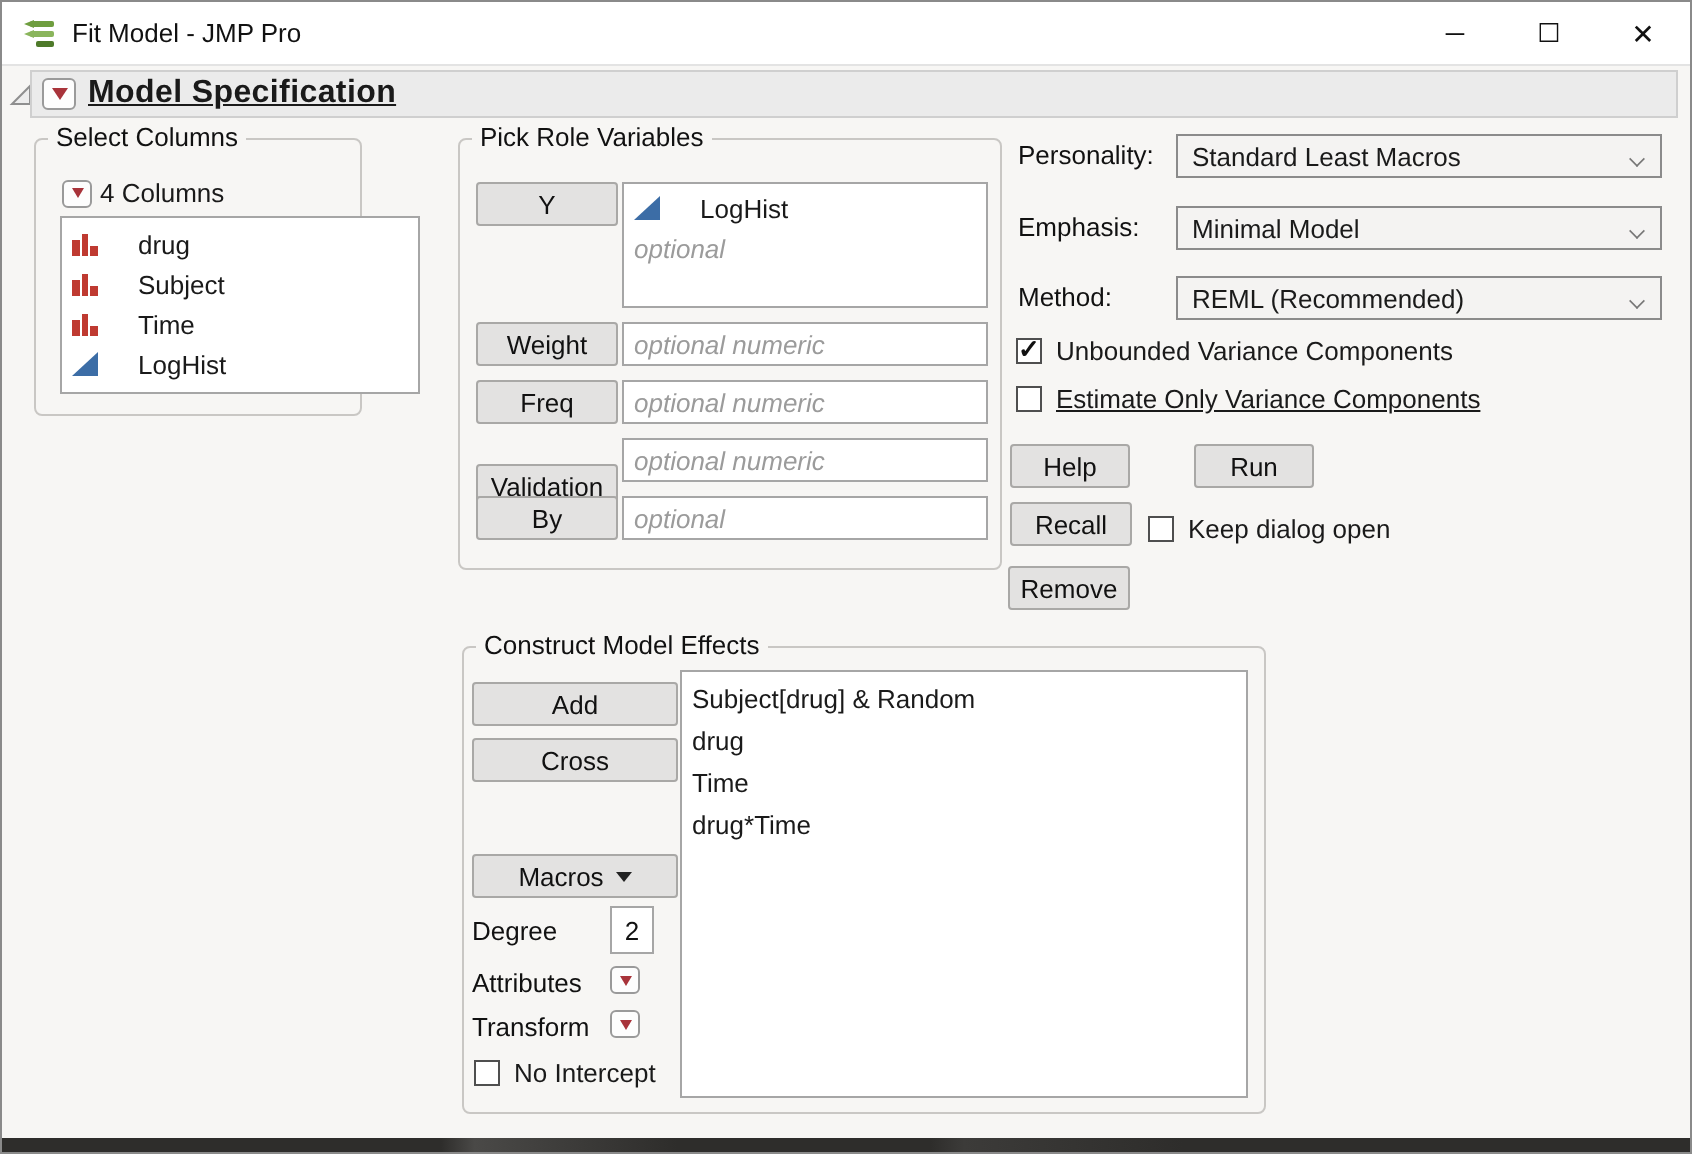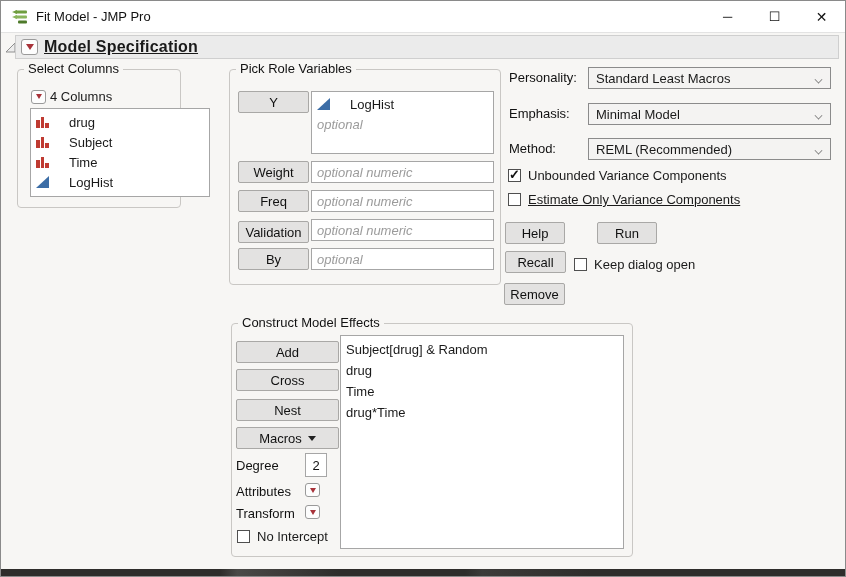--- a/index.html
+++ b/index.html
@@ -206,21 +206,21 @@
     <div class="btn" style="left:8px; top:91px; width:71px; height:22px;">
         <span>Weight</span>
       </div>
     <div class="white-box list-item placeholder" style="left:81px; top:91px; width:183px; height:22px;">optional numeric</div>
 
     <div class="btn" style="left:8px; top:120px; width:71px; height:22px;">
         <span>Freq</span>
       </div>
     <div class="white-box list-item placeholder" style="left:81px; top:120px; width:183px; height:22px;">optional numeric</div>
 
-    <div class="btn" style="left:8px; top:151px; width:71px; height:22px;">
+    <div class="btn" style="left:8px; top:162px; width:71px; height:22px;">
         <span>Validation</span>
       </div>
     <div class="white-box list-item placeholder" style="left:81px; top:149px; width:183px; height:22px;">optional numeric</div>
 
     <div class="btn" style="left:8px; top:178px; width:71px; height:22px;">
         <span>By</span>
       </div>
     <div class="white-box list-item placeholder" style="left:81px; top:178px; width:183px; height:22px;">optional</div>
   </div>
 
@@ -269,23 +269,20 @@
     </div>
 
   <div class="group" style="left:230px; top:322px; width:402px; height:234px;">
     <span class="group-legend">Construct Model Effects</span>
 
     <div class="btn" style="left:4px; top:17px; width:103px; height:22px;">
         <span>Add</span>
       </div>
     <div class="btn" style="left:4px; top:45px; width:103px; height:22px;">
         <span>Cross</span>
-      </div>
-    <div class="btn" style="left:4px; top:75px; width:103px; height:22px;">
-        <span>Nest</span>
       </div>
     <div class="btn" style="left:4px; top:103px; width:103px; height:22px;">
       <span>Macros</span>
       <span class="macro-arrow"></span>
     </div>
 
     <span class="field-label" style="left:4px; top:134px;">Degree</span>
     <input class="degree-input" style="left: 73px; top: 129px;" value="2">
 
     <span class="field-label" style="left:4px; top:160px;">Attributes</span>

